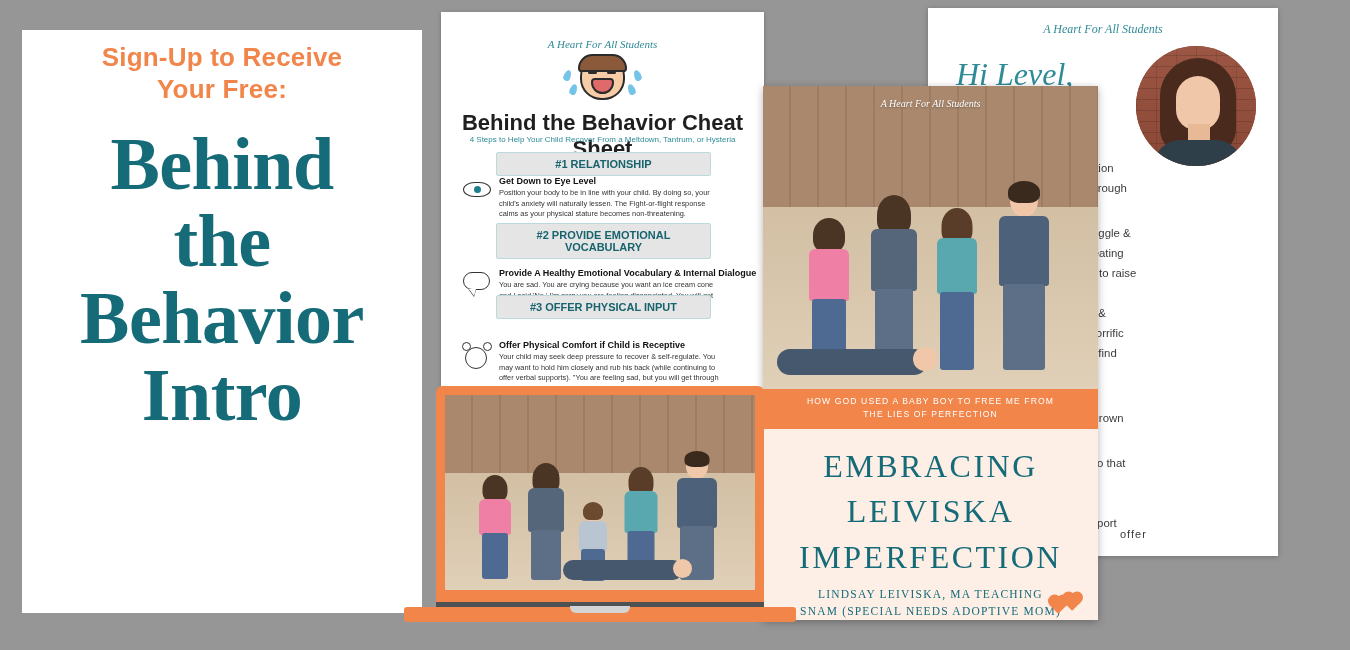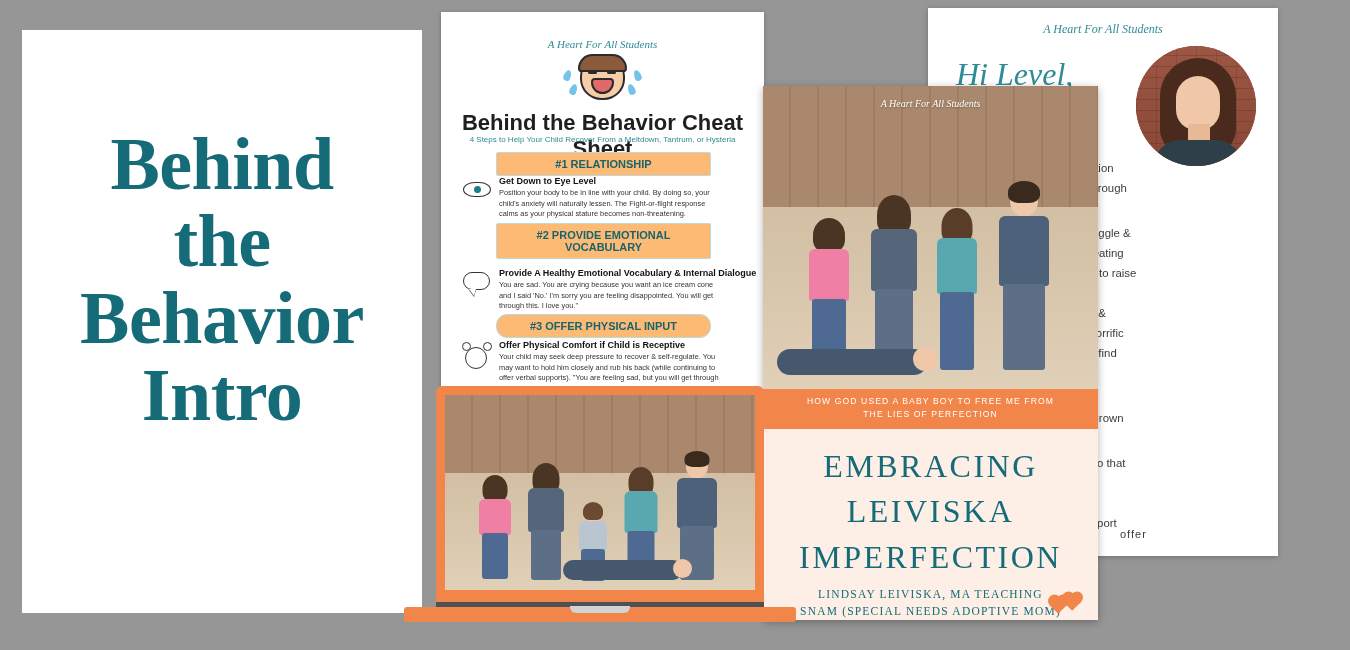--- a/index.html
+++ b/index.html
@@ -123,21 +123,21 @@
   .cheat-sub {
     position: absolute; left: 0; top: 123px; width: 323px;
     text-align: center;
     color: #2e8b97;
     font-size: 8px;
   }
   .cheat-band {
     position: absolute;
     left: 55px;
     width: 215px;
-    background: #fdba74;
+    background: #e5e5e5;
     border: 1px solid #bcd9de;
     box-sizing: border-box;
     text-align: center;
     color: #17636e;
     font-weight: bold;
     font-size: 11px;
     padding: 5px 2px;
     border-radius: 2px;
   }
   .cheat-step-title {
@@ -441,20 +441,24 @@
     background: #5d6f86;
     border-radius: 3px;
   }
 </style>
 </head>
 <body>
 
 <div class="stage">
 
   <div class="left-panel">
+    <div class="lp-eyebrow">
+      <div>Sign-Up to Receive</div>
+      <div>Your Free:</div>
+    </div>
     <div class="lp-title">
       <div>Behind</div>
       <div>the</div>
       <div>Behavior</div>
       <div>Intro</div>
     </div>
   </div>
 
   <div class="cheat">
     <div class="cheat-brand">A Heart For All Students</div>
@@ -481,21 +485,21 @@
     <div class="cheat-step-title" style="top:164px;">Get Down to Eye Level</div>
     <div class="cheat-step-body" style="top:176px;">Position your body to be in line with your child.  By doing so, your child's anxiety will naturally lessen. The Fight-or-flight response calms as your physical stature becomes non-threatening.</div>
 
     <div class="cheat-band" style="top:211px;">#2 PROVIDE EMOTIONAL VOCABULARY</div>
     <div class="cheat-ico" style="top:258px;">
         <div class="bubble-ico"></div>
       </div>
     <div class="cheat-step-title" style="top:256px;">Provide A Healthy Emotional Vocabulary &amp; Internal Dialogue</div>
     <div class="cheat-step-body" style="top:268px;">You are sad. You are crying because you want an ice cream cone and I said 'No.' I'm sorry you are feeling disappointed.  You will get through this.  I love you."</div>
 
-    <div class="cheat-band" style="top:302px;border-radius:11px;">#3  OFFER PHYSICAL INPUT</div>
+    <div class="cheat-band" style="top:283px;">#3  OFFER PHYSICAL INPUT</div>
     <div class="cheat-ico" style="top:334px;">
       <div class="bear-ear l"></div>
         <div class="bear-ear r"></div>
         <div class="bear-ico"></div>
     </div>
     <div class="cheat-step-title" style="top:328px;">Offer Physical Comfort if Child is Receptive</div>
     <div class="cheat-step-body" style="top:340px;">Your child may seek deep pressure to recover &amp; self-regulate.  You may want to hold him closely and rub his back (while continuing to offer verbal supports). "You are feeling sad, but you will get through this."</div>
 
     <div class="cheat-band" style="top:375px;">#4 SHIFT YOUR ATTENTION</div>
   </div>

